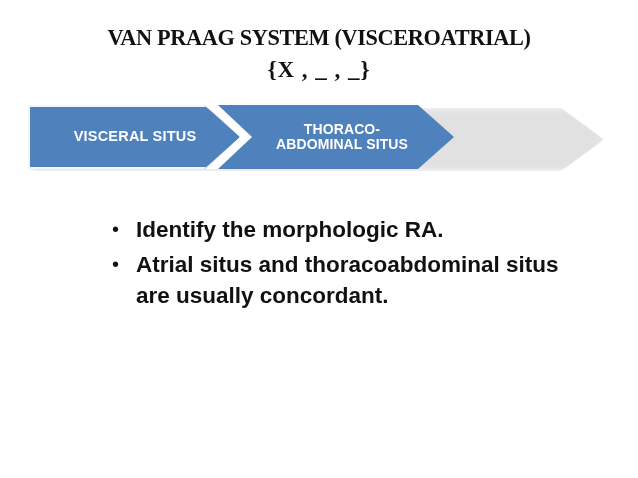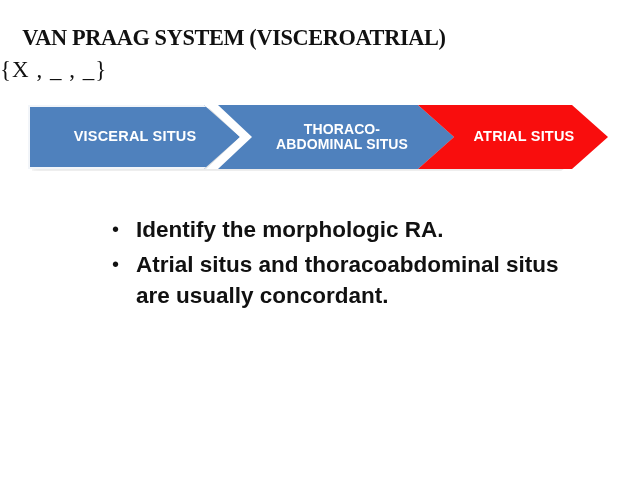--- a/index.html
+++ b/index.html
@@ -21,35 +21,36 @@
     inset: 0;
     background: #ffffff;
   }
 
   
   .title-block {
     position: absolute;
     top: 22px;
     left: 0;
     width: 638px;
+    text-align: center;
   }
   .slide-title {
     font-family: "Liberation Serif", "DejaVu Serif", serif;
     font-weight: bold;
     font-size: 24px;
     line-height: 30px;
     letter-spacing: -0.4px;
     color: #111111;
     transform: scaleX(0.93);
     transform-origin: center center;
     white-space: nowrap;
   }
   .slide-subtitle {
     font-family: "Liberation Serif", "DejaVu Serif", serif;
-    font-weight: normal;
+    font-weight: bold;
     font-size: 23px;
     line-height: 30px;
     color: #111111;
     margin-top: 3px;
     letter-spacing: 1px;
     white-space: nowrap;
   }
 
   
   .process-band {
@@ -197,23 +198,20 @@
 
     <div class="chev chev-2">
       <span class="chev-label">
         <span>THORACO-</span><br>
         <span>ABDOMINAL SITUS</span>
       </span>
     </div>
 
     <div class="chev-sep"></div>
 
-    <div class="chev chev-3">
-      <span class="chev-label">ATRIAL SITUS</span>
-    </div>
 
   </div>
 
   <div class="bullets">
 
     <div class="bullet-item">
       <span class="bullet-dot">•</span>
       <span class="bullet-text">Identify the morphologic RA.</span>
     </div>
 

